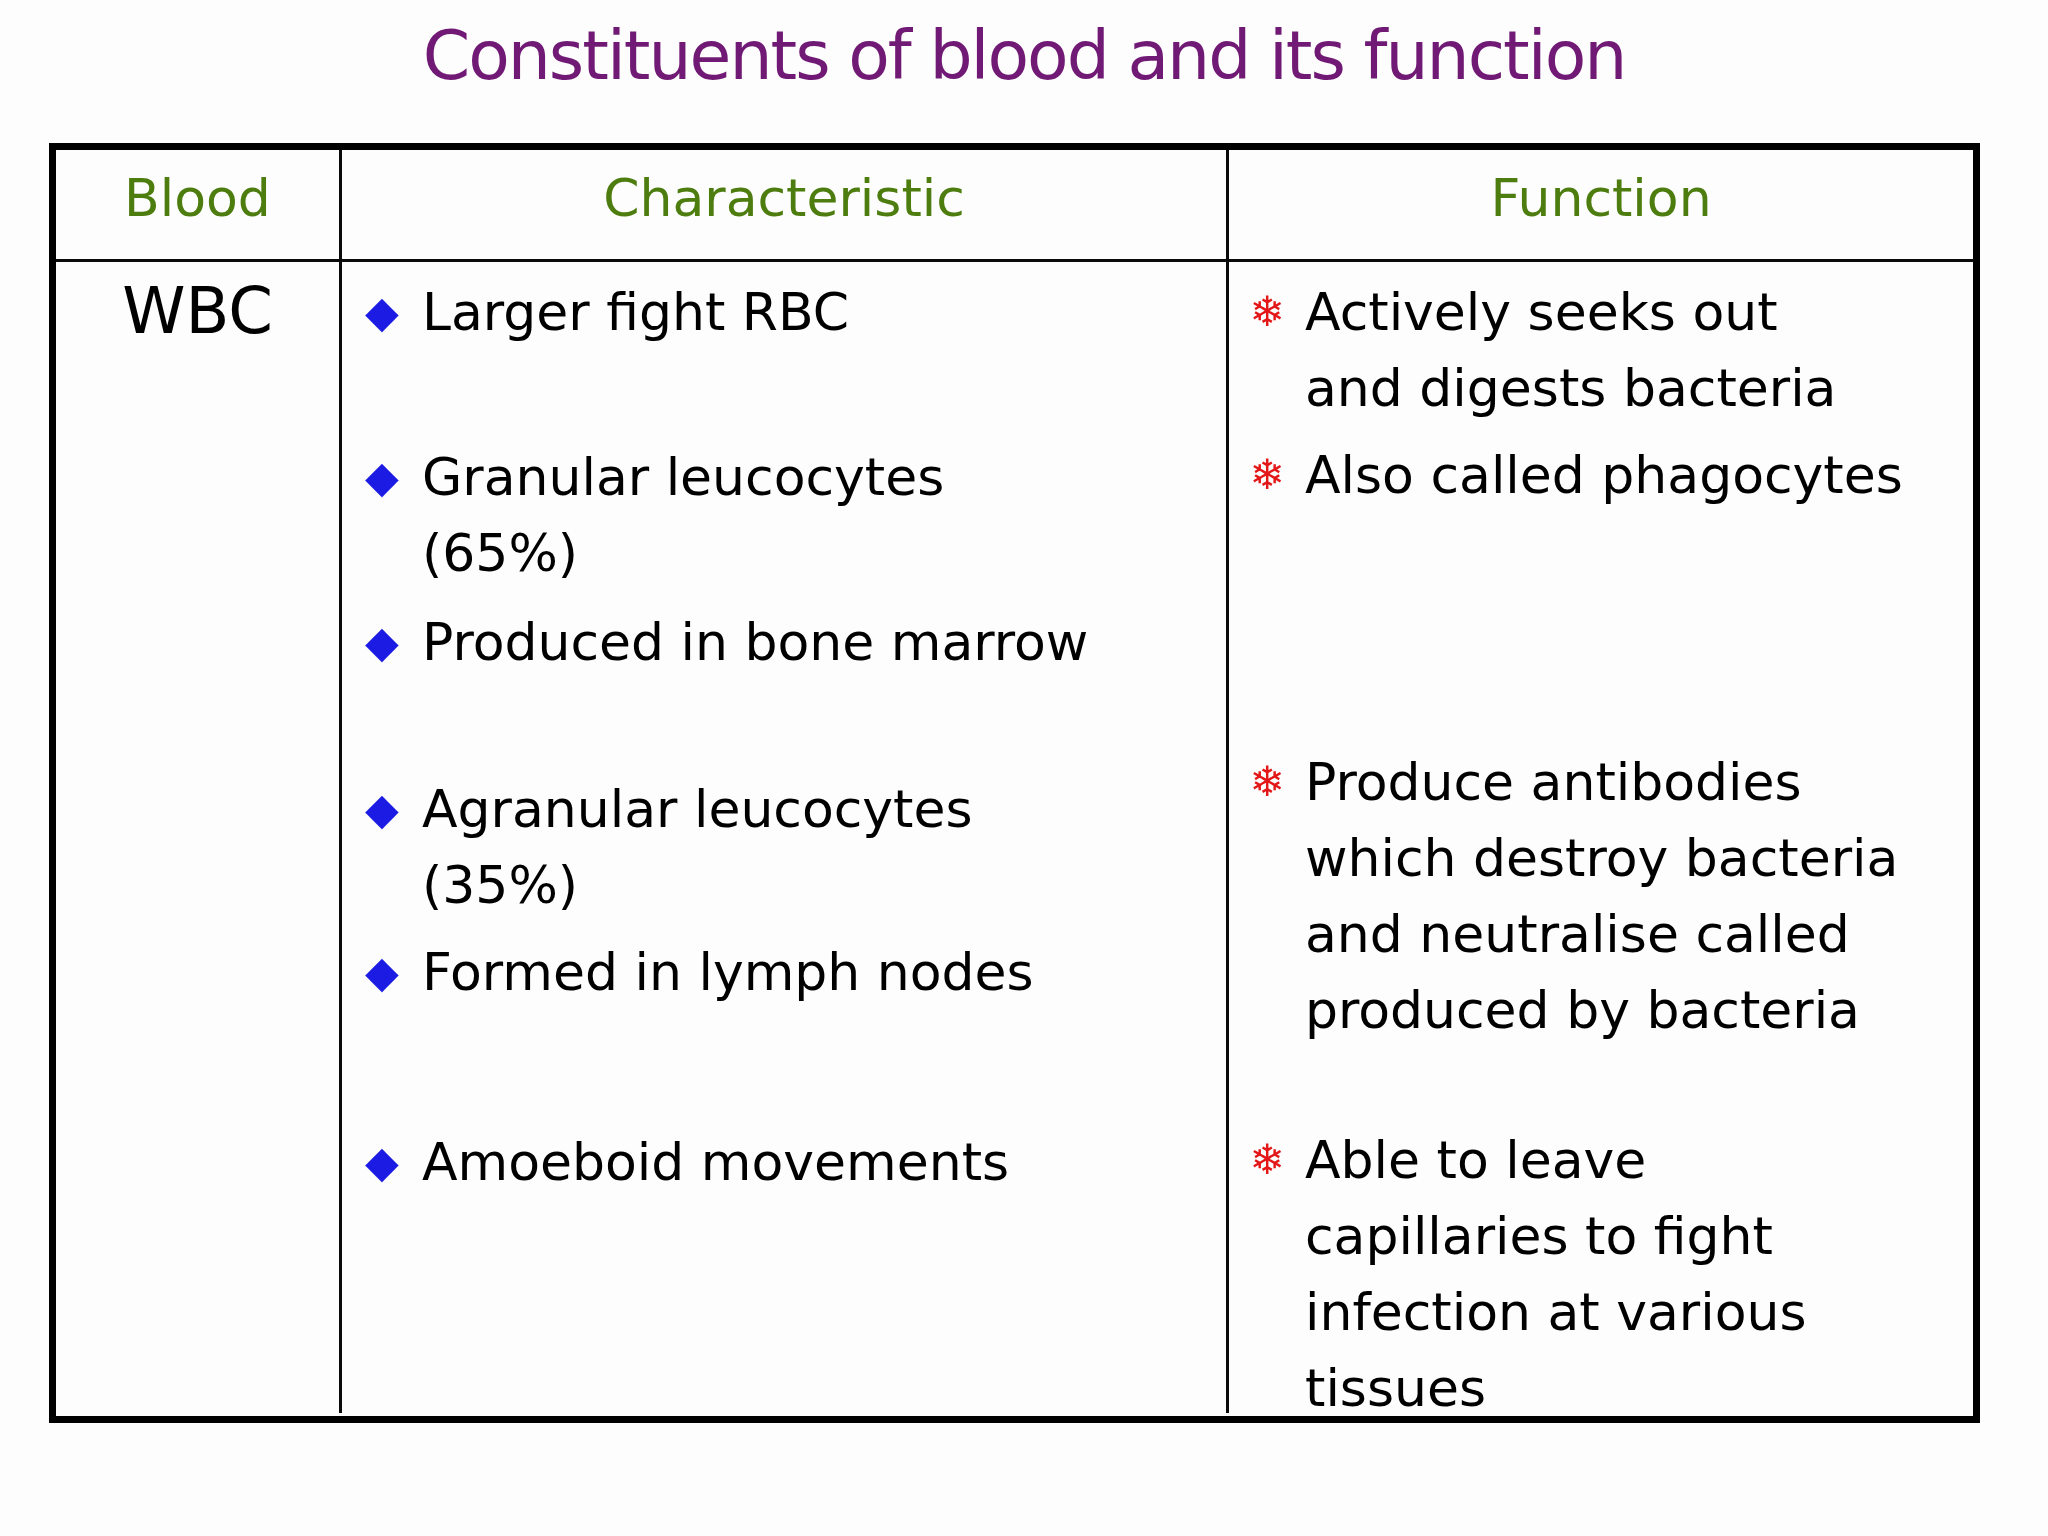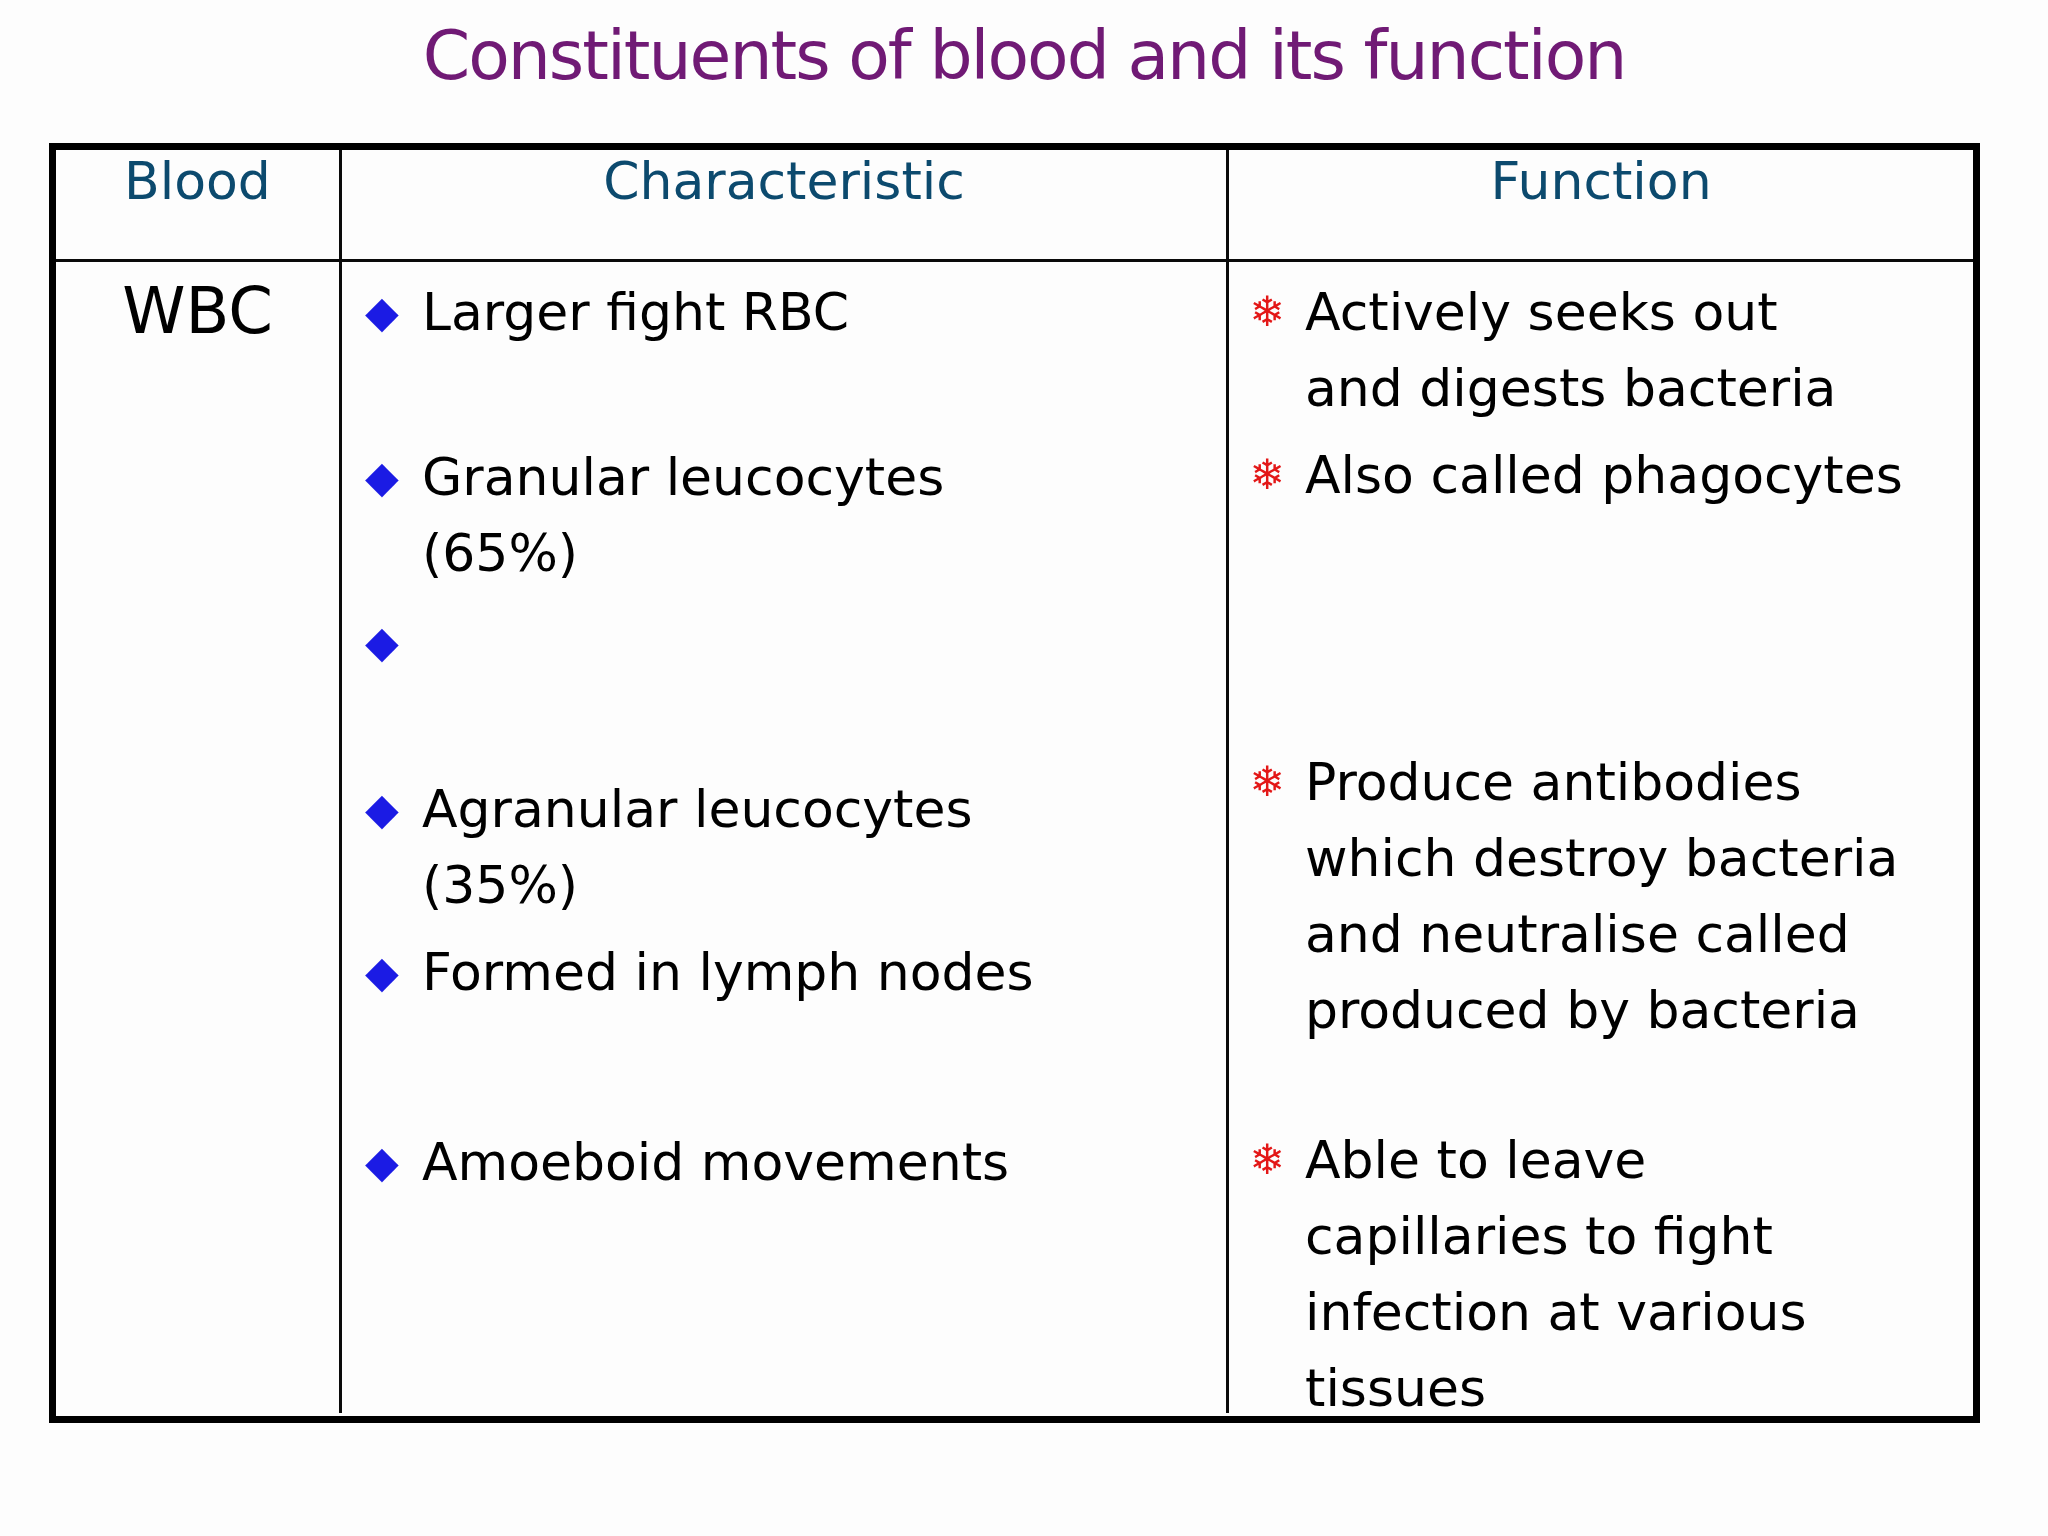--- a/index.html
+++ b/index.html
@@ -28,23 +28,23 @@
     display:grid;
     grid-template-columns:286px 887px 744px;
     grid-template-rows:112px 1151px;
     background:#fdfdfd;
   }
   .cell{position:relative;box-sizing:border-box;}
   .col1,.col2{border-right:3px solid #0a0a0a;}
   .hcell{
     border-bottom:3px solid #0a0a0a;
     display:flex;align-items:flex-start;justify-content:center;
-    padding-top:1px;
+    padding-top:18px;
     font-size:52px;
-    color:#0c4a6e;
+    color:#4d7c0f;
   }
   .wbc-cell{
     padding-top:12px;
     text-align:center;
     font-size:64px;
   }
   .item{
     position:absolute;
     display:flex;
     align-items:flex-start;
@@ -99,20 +99,23 @@
       <div class="item char-item" style="top:177px">
         <span class="bullet diamond">◆</span>
         <span class="lines">
           <span class="ln">Granular leucocytes</span>
           <span class="ln">(65%)</span>
         </span>
       </div>
 
       <div class="item char-item" style="top:342px">
         <span class="bullet diamond">◆</span>
+        <span class="lines">
+          <span class="ln">Produced in bone marrow</span>
+        </span>
       </div>
 
       <div class="item char-item" style="top:509px">
         <span class="bullet diamond">◆</span>
         <span class="lines">
           <span class="ln">Agranular leucocytes</span>
           <span class="ln">(35%)</span>
         </span>
       </div>
 

